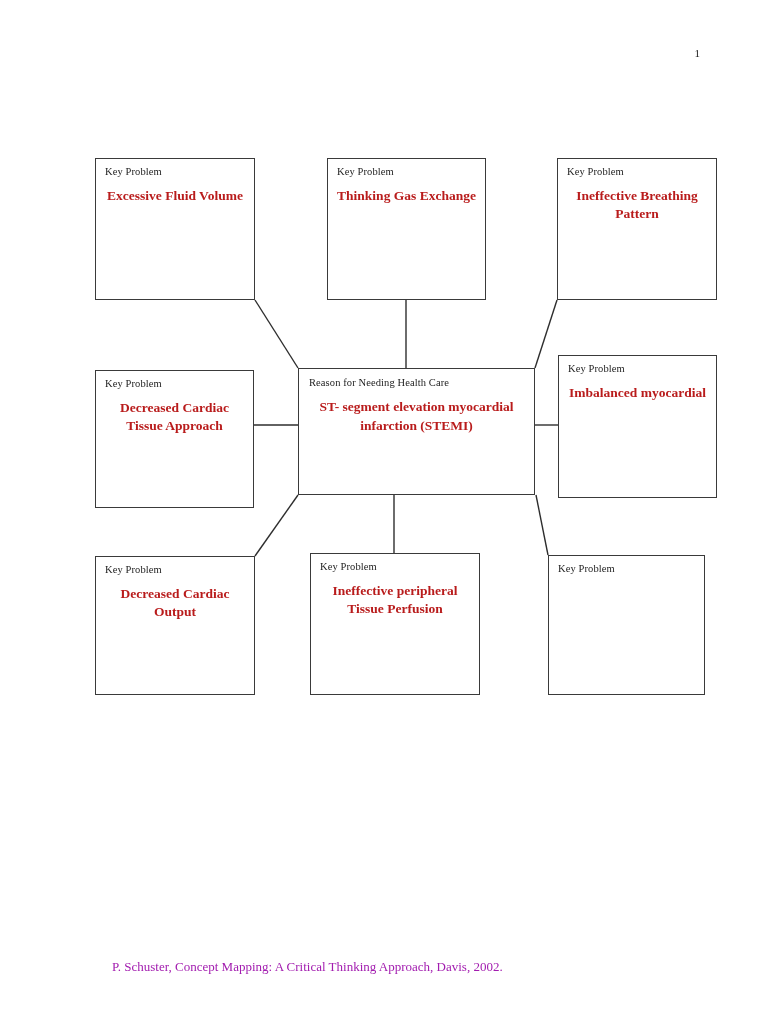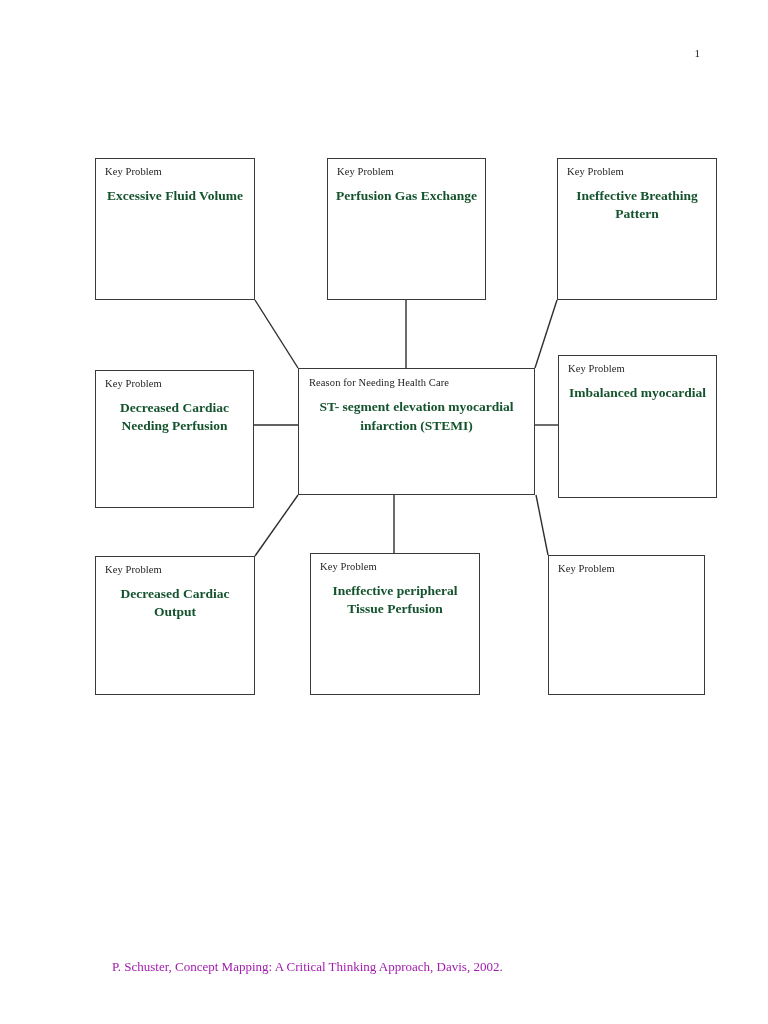--- a/index.html
+++ b/index.html
@@ -72,21 +72,21 @@
   .node .node-title {
     position: absolute;
     left: 7px;
     right: 7px;
     top: 28px;
     text-align: center;
     font-family: "Liberation Serif", "DejaVu Serif", serif;
     font-weight: bold;
     font-size: 13.5px;
     line-height: 17.5px;
-    color: #14532d;
+    color: #b91c1c;
   }
 
   
   .node.center .kp-label {
     left: 10px;
     top: 7px;
     font-size: 10.5px;
   }
   .node.center .node-title {
     top: 28px;
@@ -136,31 +136,31 @@
     </g>
   </svg>
 
   <div class="node" style="left:95px; top:158px; width:160px; height:142px;">
     <div class="kp-label">Key Problem</div>
     <div class="node-title">Excessive Fluid Volume</div>
   </div>
 
   <div class="node" style="left:327px; top:158px; width:159px; height:142px;">
     <div class="kp-label">Key Problem</div>
-    <div class="node-title">Perfusion Gas Exchange</div>
+    <div class="node-title">Thinking Gas Exchange</div>
   </div>
 
   <div class="node" style="left:557px; top:158px; width:160px; height:142px;">
     <div class="kp-label">Key Problem</div>
     <div class="node-title">Ineffective Breathing Pattern</div>
   </div>
 
   <div class="node" style="left:95px; top:370px; width:159px; height:138px;">
     <div class="kp-label">Key Problem</div>
-    <div class="node-title">Decreased Cardiac Needing Perfusion</div>
+    <div class="node-title">Decreased Cardiac Tissue Approach</div>
   </div>
 
   <div class="node center" style="left:298px; top:368px; width:237px; height:127px;text-decoration:underline;">
     <div class="kp-label">Reason for Needing Health Care</div>
     <div class="node-title">ST- segment elevation myocardial infarction (STEMI)</div>
   </div>
 
   <div class="node" style="left:558px; top:355px; width:159px; height:143px;">
     <div class="kp-label">Key Problem</div>
     <div class="node-title">Imbalanced myocardial</div>

